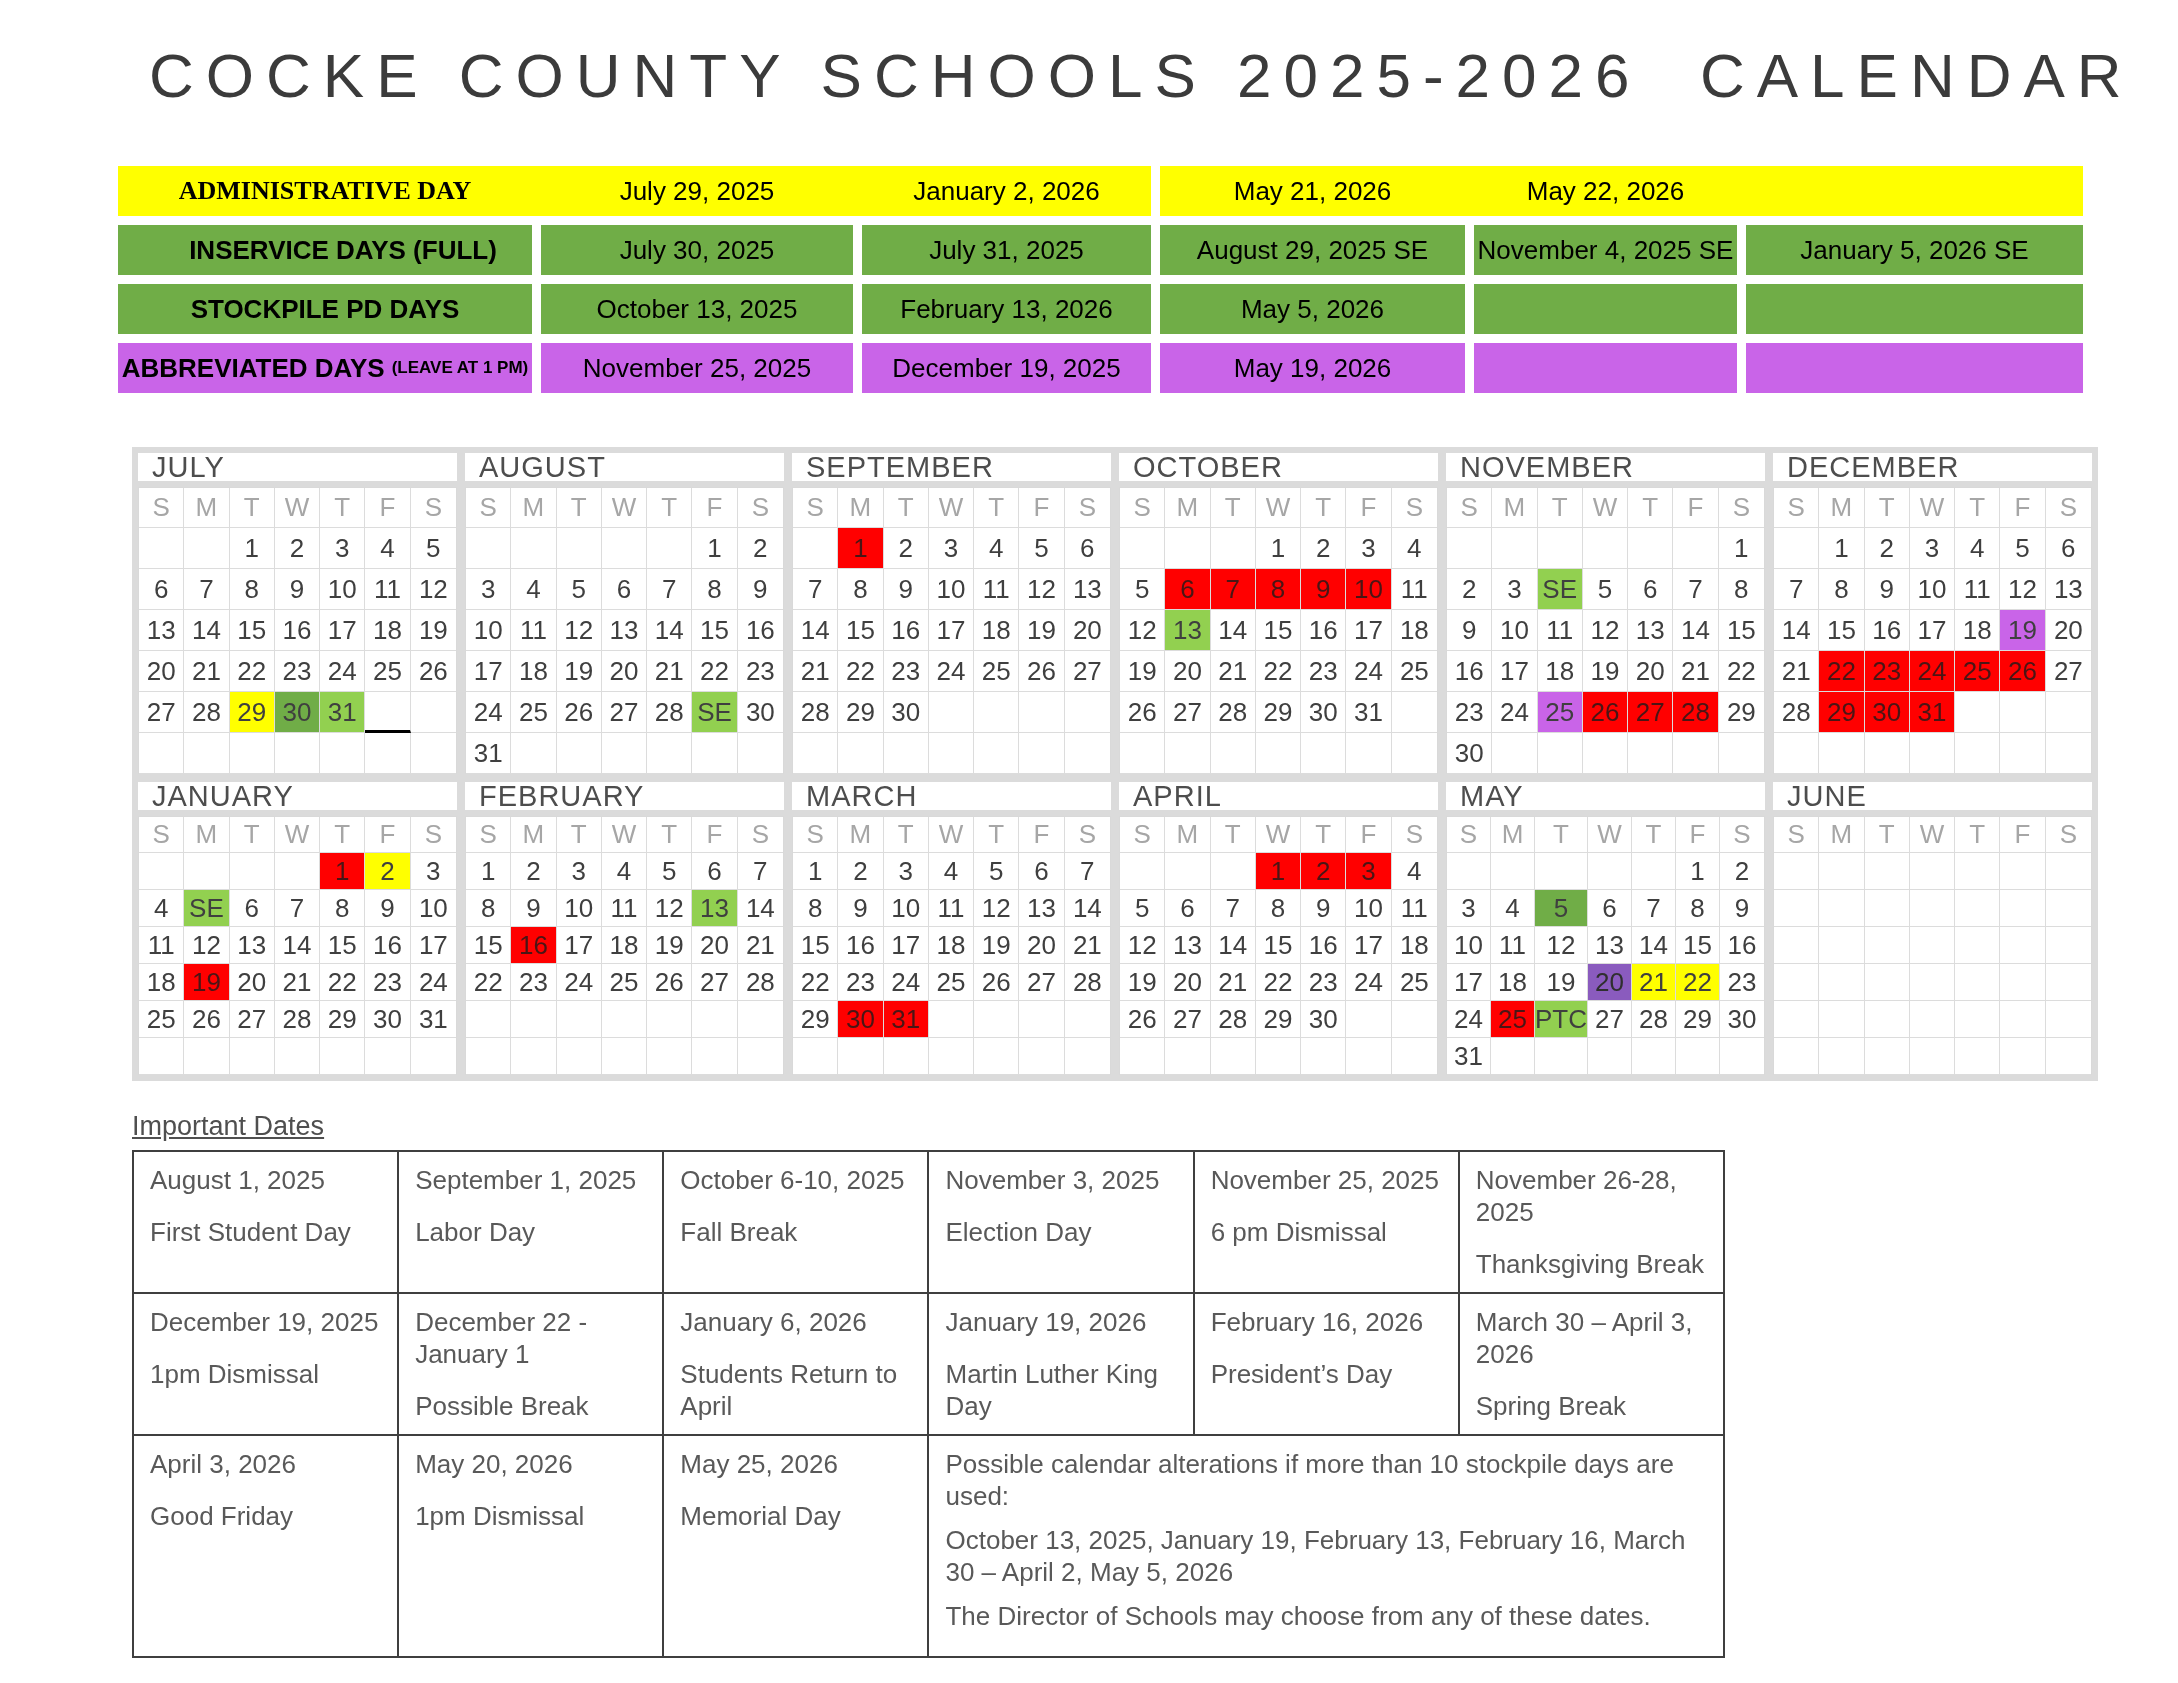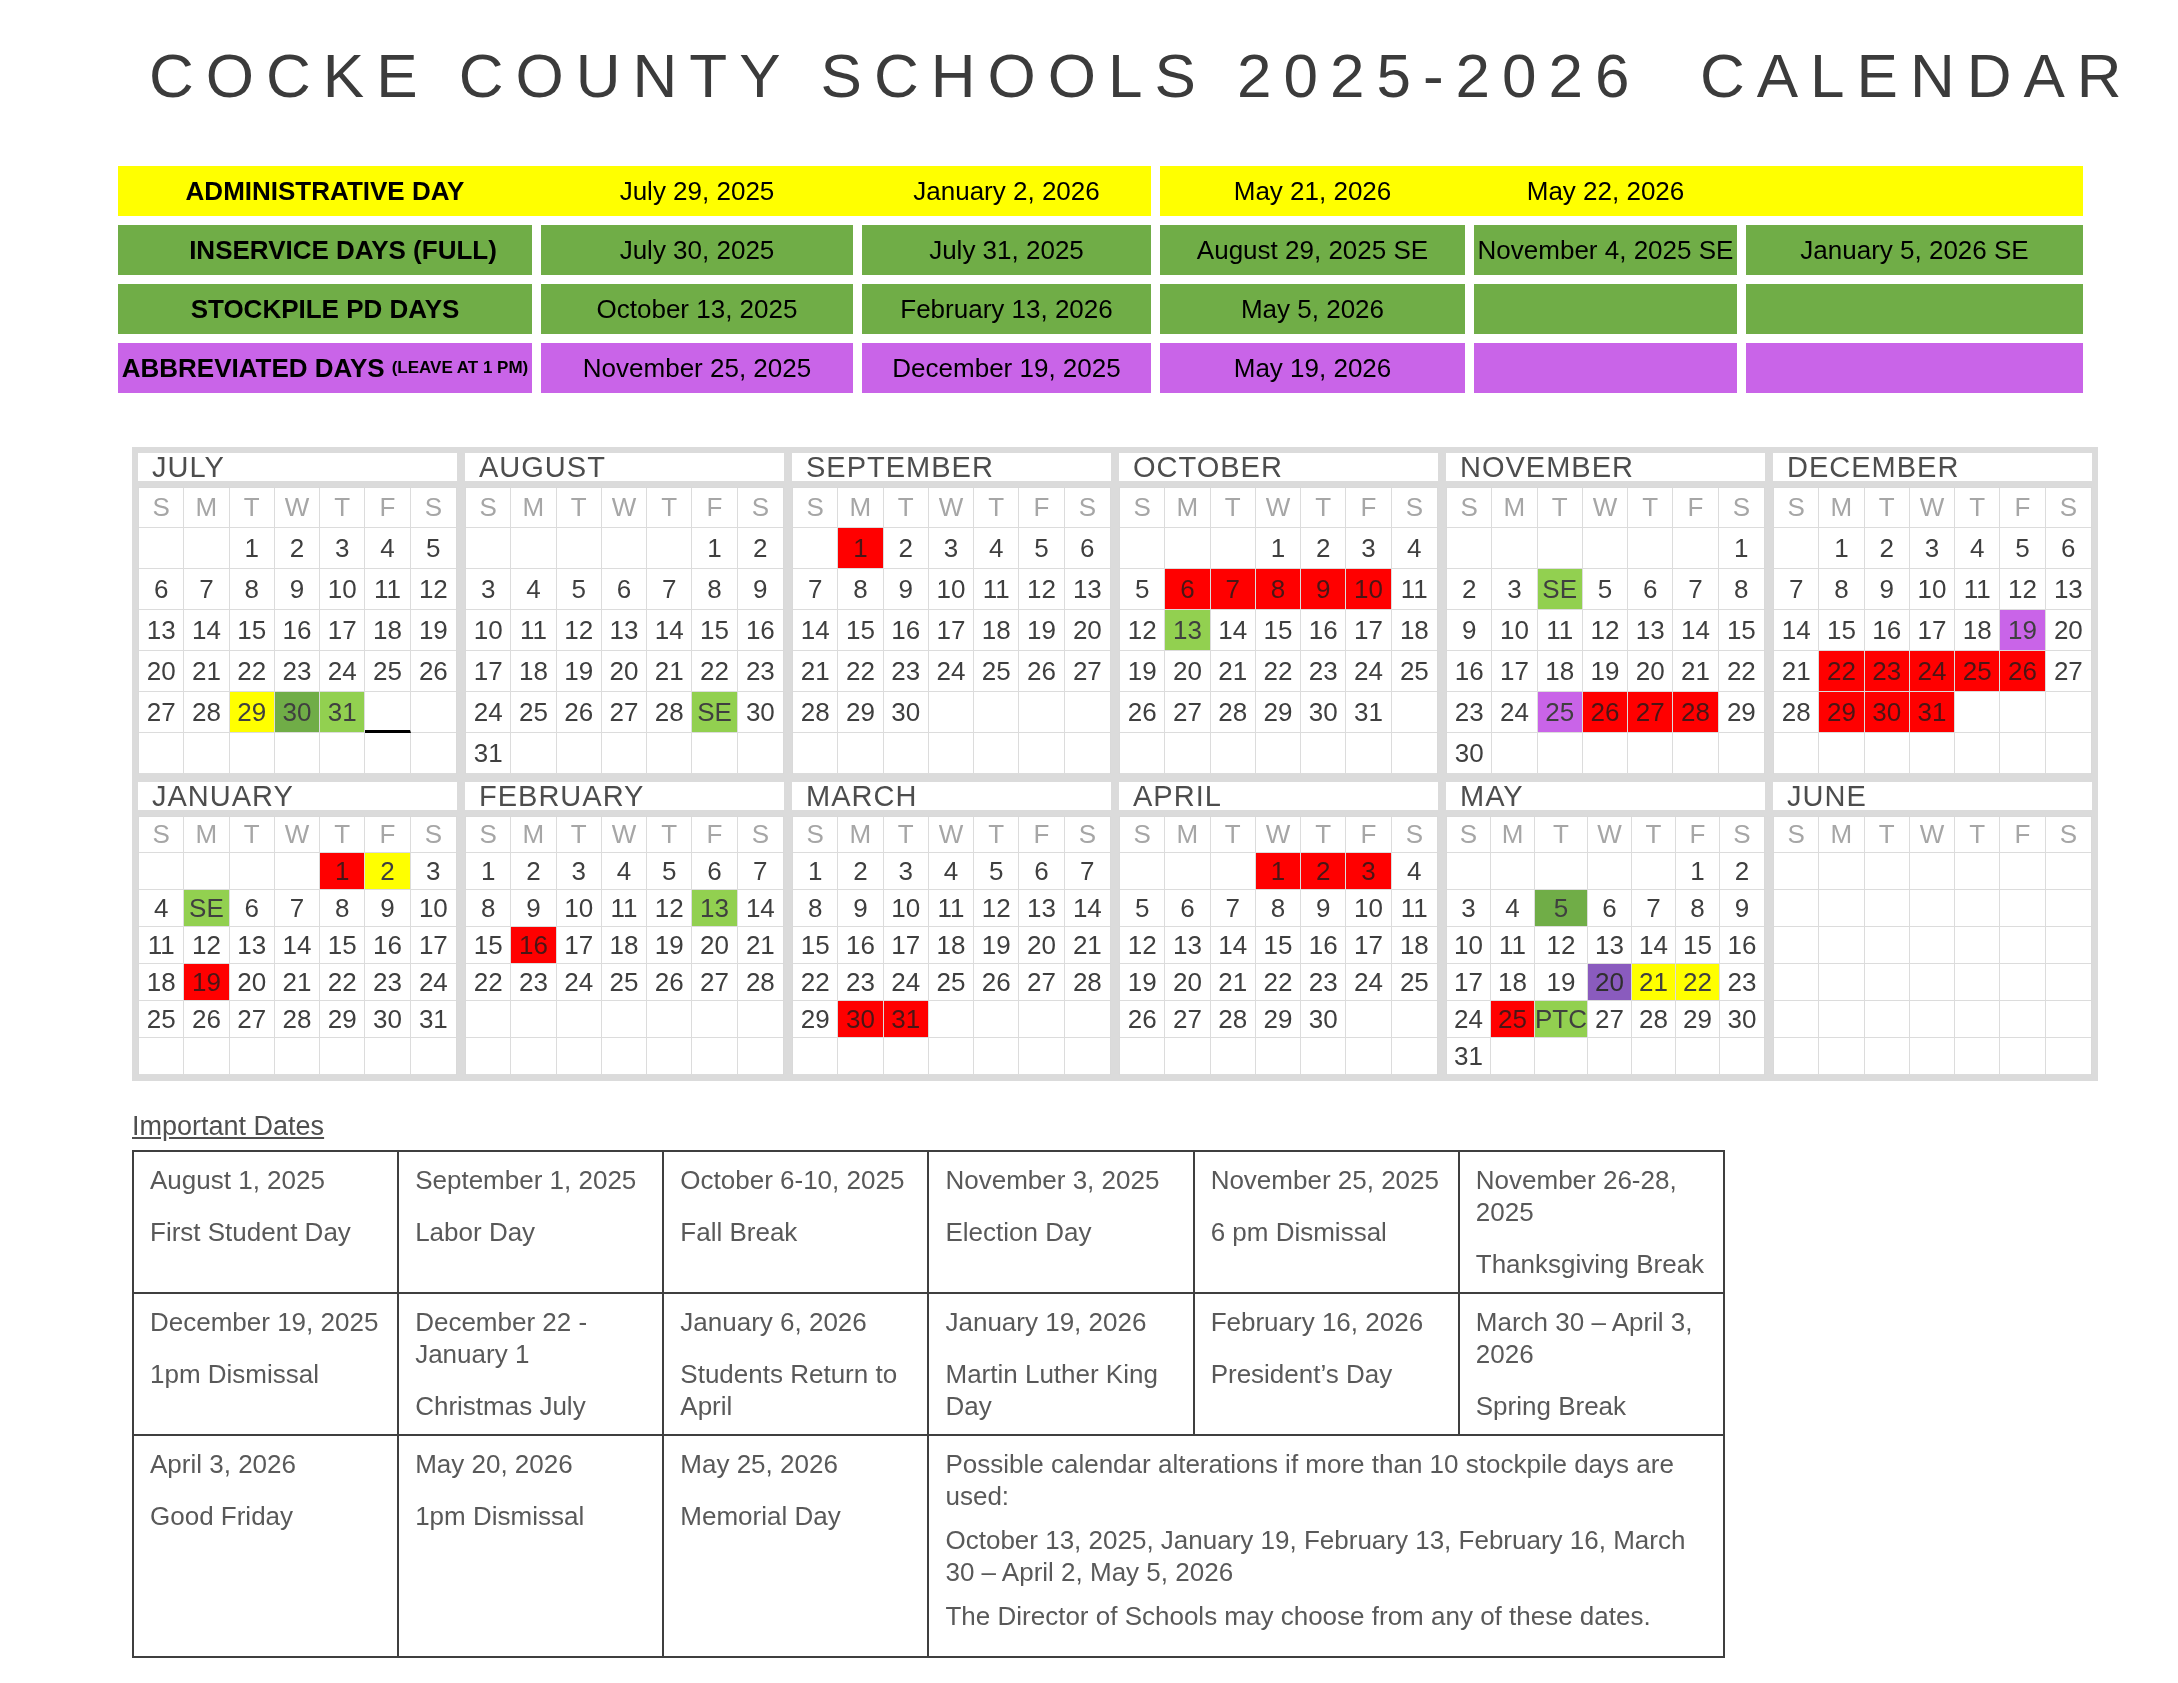--- a/index.html
+++ b/index.html
@@ -77,21 +77,21 @@
   .merged-line { line-height:32px; margin-bottom:12px; }
 </style>
 </head>
 <body>
 
 <div class="page-title">COCKE COUNTY SCHOOLS 2025-2026  CALENDAR</div>
 
 <div class="legend">
     <div class="legend-row lr-yellow legend-row-continuous">
       <div class="legend-cell legend-label">
-        <div style="display: inline;">ADMINISTRATIVE DAY</div>
+        <div style="display: inline; font-family: Liberation Serif, serif;">ADMINISTRATIVE DAY</div>
       </div>
       <div class="legend-cell legend-date">July 29, 2025</div>
       <div class="legend-cell legend-date">January 2, 2026</div>
       <div class="legend-cell legend-date">May 21, 2026</div>
       <div class="legend-cell legend-date">May 22, 2026</div>
       <div class="legend-cell legend-date"></div>
       <div class="yellow-divider"></div>
     </div>
     <div class="legend-row lr-green">
       <div class="legend-cell legend-label">
@@ -807,21 +807,21 @@
           <div class="id-label">Thanksgiving Break</div>
         </td>
       </tr>
       <tr>
         <td>
           <div class="id-date">December 19, 2025</div>
           <div class="id-label">1pm Dismissal</div>
         </td>
         <td>
           <div class="id-date">December 22 - January 1</div>
-          <div class="id-label">Christmas July</div>
+          <div class="id-label">Possible Break</div>
         </td>
         <td>
           <div class="id-date">January 6, 2026</div>
           <div class="id-label">Students Return to April</div>
         </td>
         <td>
           <div class="id-date">January 19, 2026</div>
           <div class="id-label">Martin Luther King Day</div>
         </td>
         <td>

